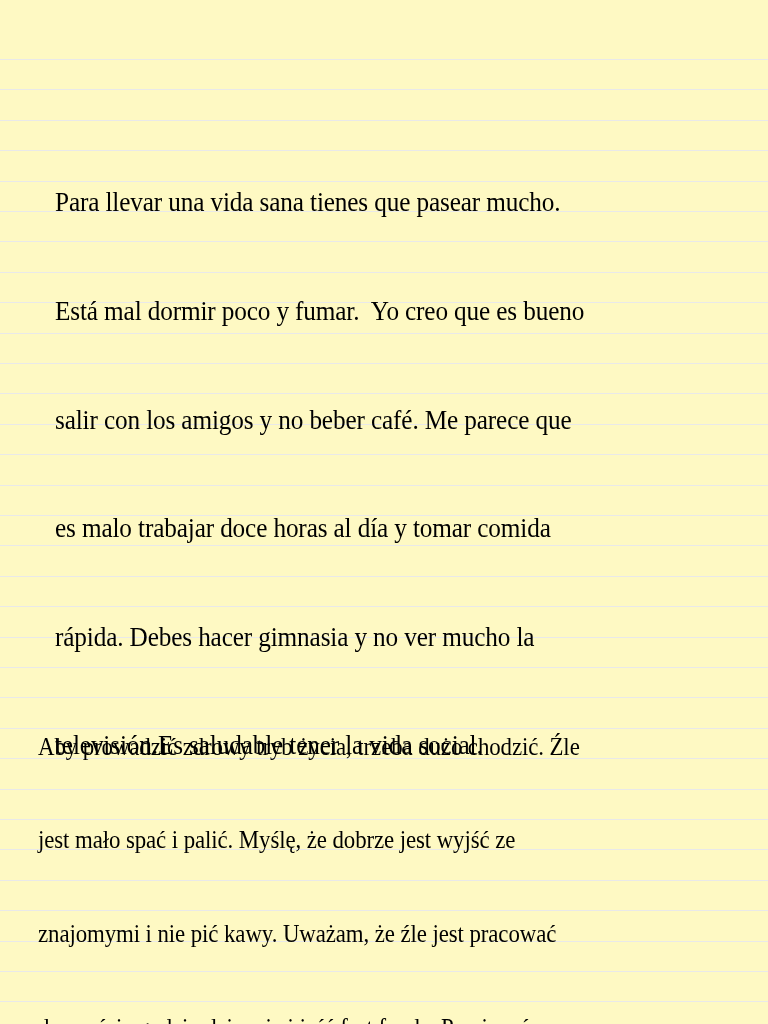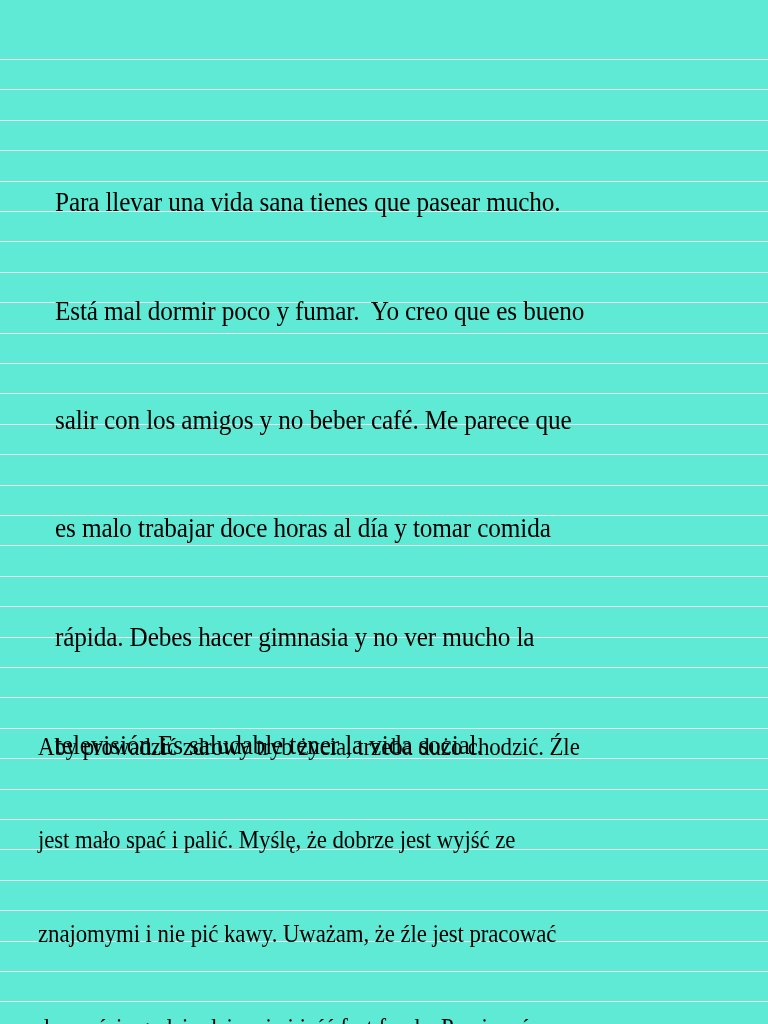--- a/index.html
+++ b/index.html
@@ -7,21 +7,21 @@
     margin: 0;
     padding: 0;
     background: #ffffff;
   }
 
   .page {
     position: relative;
     width: 768px;
     height: 1024px;
     margin: 0;
-    background: #5eead4;
+    background: #fef9c3;
     overflow: hidden;
     font-family: "Liberation Serif", "DejaVu Serif", serif;
   }
 
   
   .rules {
     position: absolute;
     left: 0;
     top: 0;
     width: 768px;

